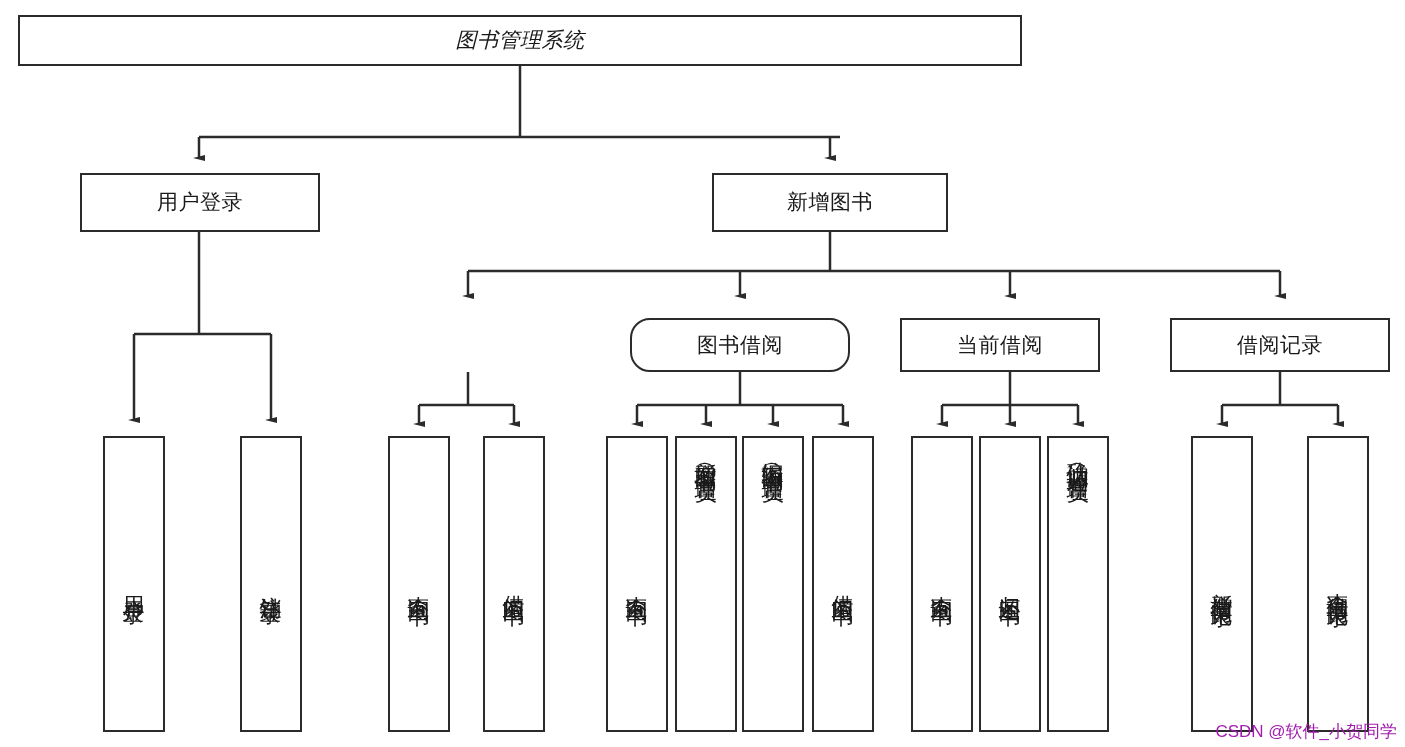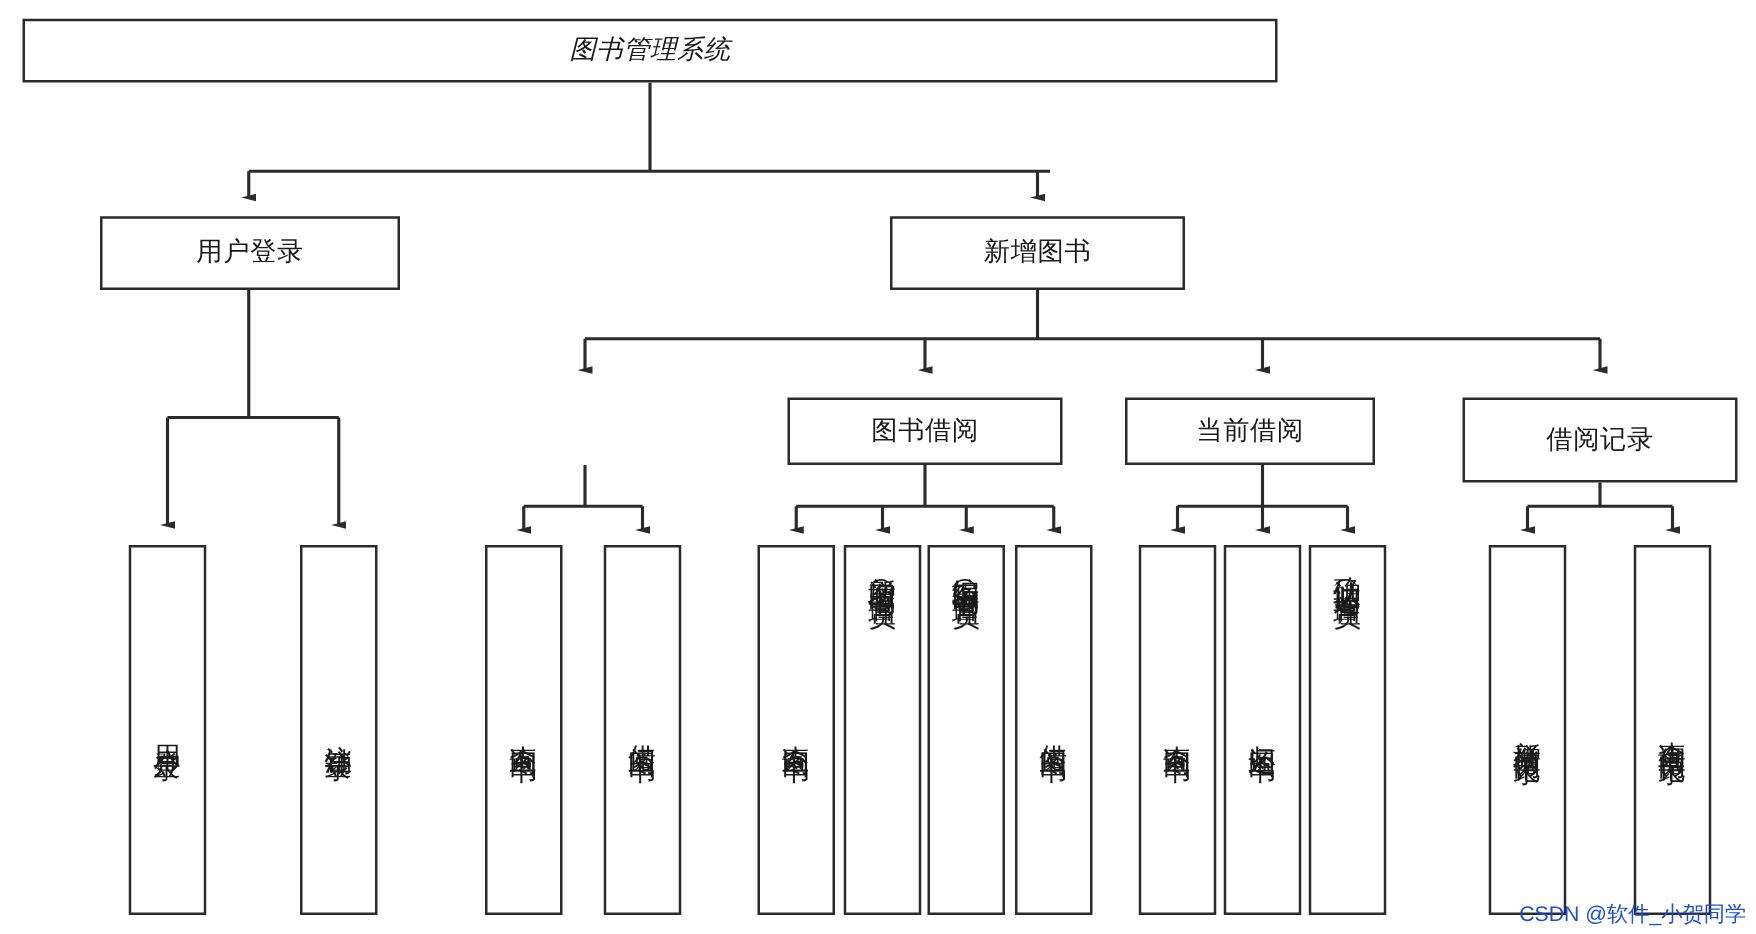--- a/index.html
+++ b/index.html
@@ -57,21 +57,21 @@
   }
   .node.vertical.centered {
     align-items: center;
     padding-top: 0;
   }
   #watermark {
     position: absolute;
     right: 8px;
     bottom: 4px;
     font-size: 17px;
-    color: #1d4ed8;
+    color: #a21caf;
     z-index: 5;
     white-space: nowrap;
   }
 </style>
 </head>
 <body>
 
 <div id="canvas">
 
   <svg id="edges" viewBox="0 0 1405 747" xmlns="http://www.w3.org/2000/svg">
@@ -128,27 +128,27 @@
     <span class="label">图书管理系统</span>
   </div>
 
   <div class="node" style="left:80px; top:173px; width:240px; height:59px;">
     <span class="label">用户登录</span>
   </div>
   <div class="node" style="left:712px; top:173px; width:236px; height:59px;">
     <span class="label">新增图书</span>
   </div>
 
-  <div class="node" style="left:630px; top:318px; width:220px; height:54px;">
+  <div class="node" style="left:630px; top:318px; width:220px; height:54px;border-radius:20px;">
     <span class="label">图书借阅</span>
   </div>
   <div class="node" style="left:900px; top:318px; width:200px; height:54px;">
     <span class="label">当前借阅</span>
   </div>
-  <div class="node" style="left:1170px; top:318px; width:220px; height:68px;">
+  <div class="node" style="left:1170px; top:318px; width:220px; height:54px;">
     <span class="label">借阅记录</span>
   </div>
 
   <div class="node vertical centered" style="left:103px; top:436px; width:62px; height:296px;">
     <span class="label">用户登录</span>
   </div>
   <div class="node vertical centered" style="left:240px; top:436px; width:62px; height:296px;">
     <span class="label">注销登录</span>
   </div>
 

